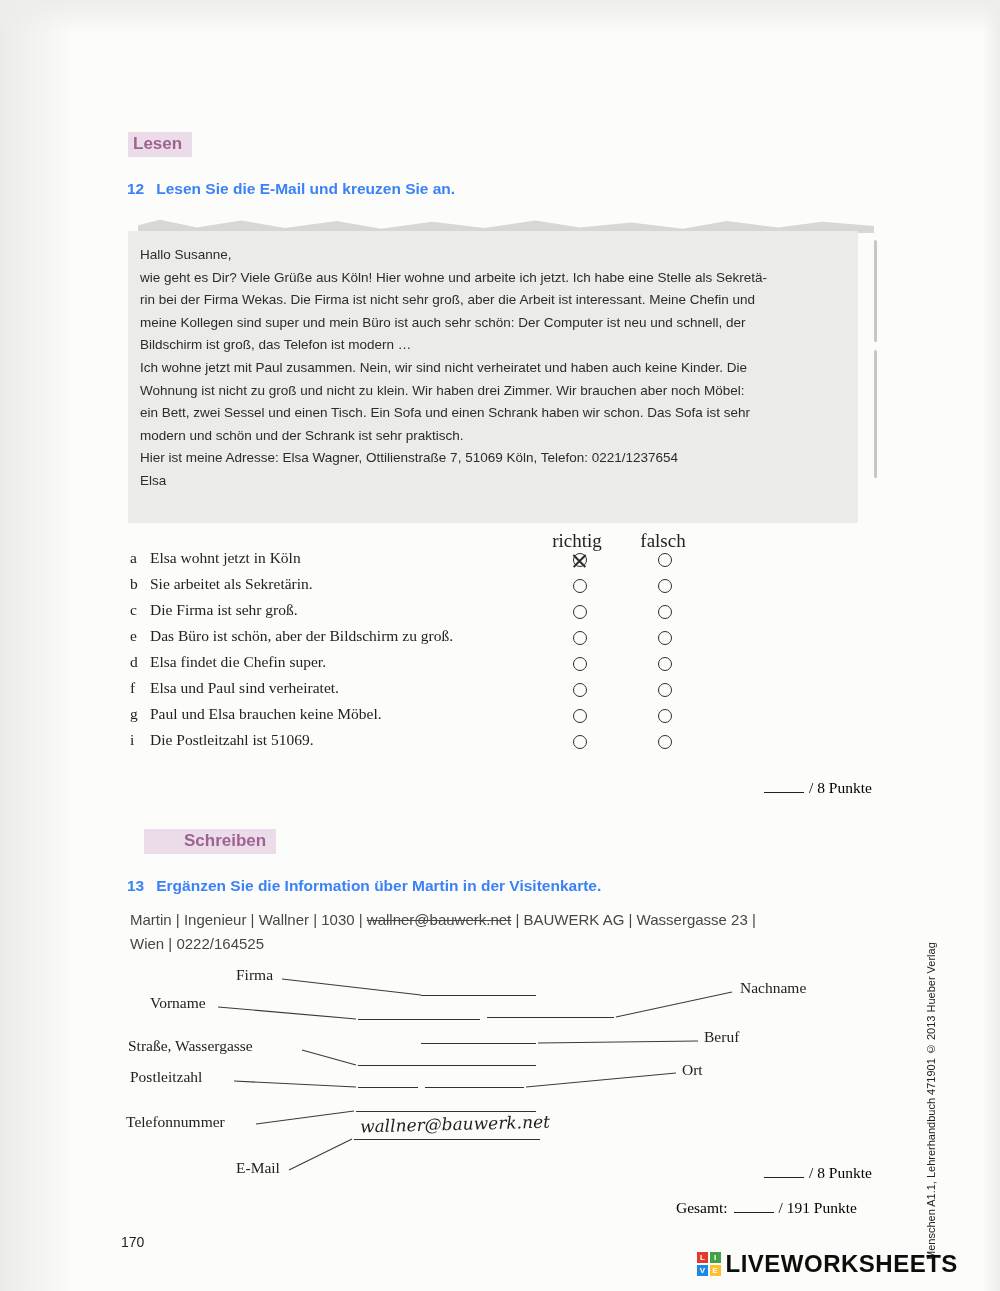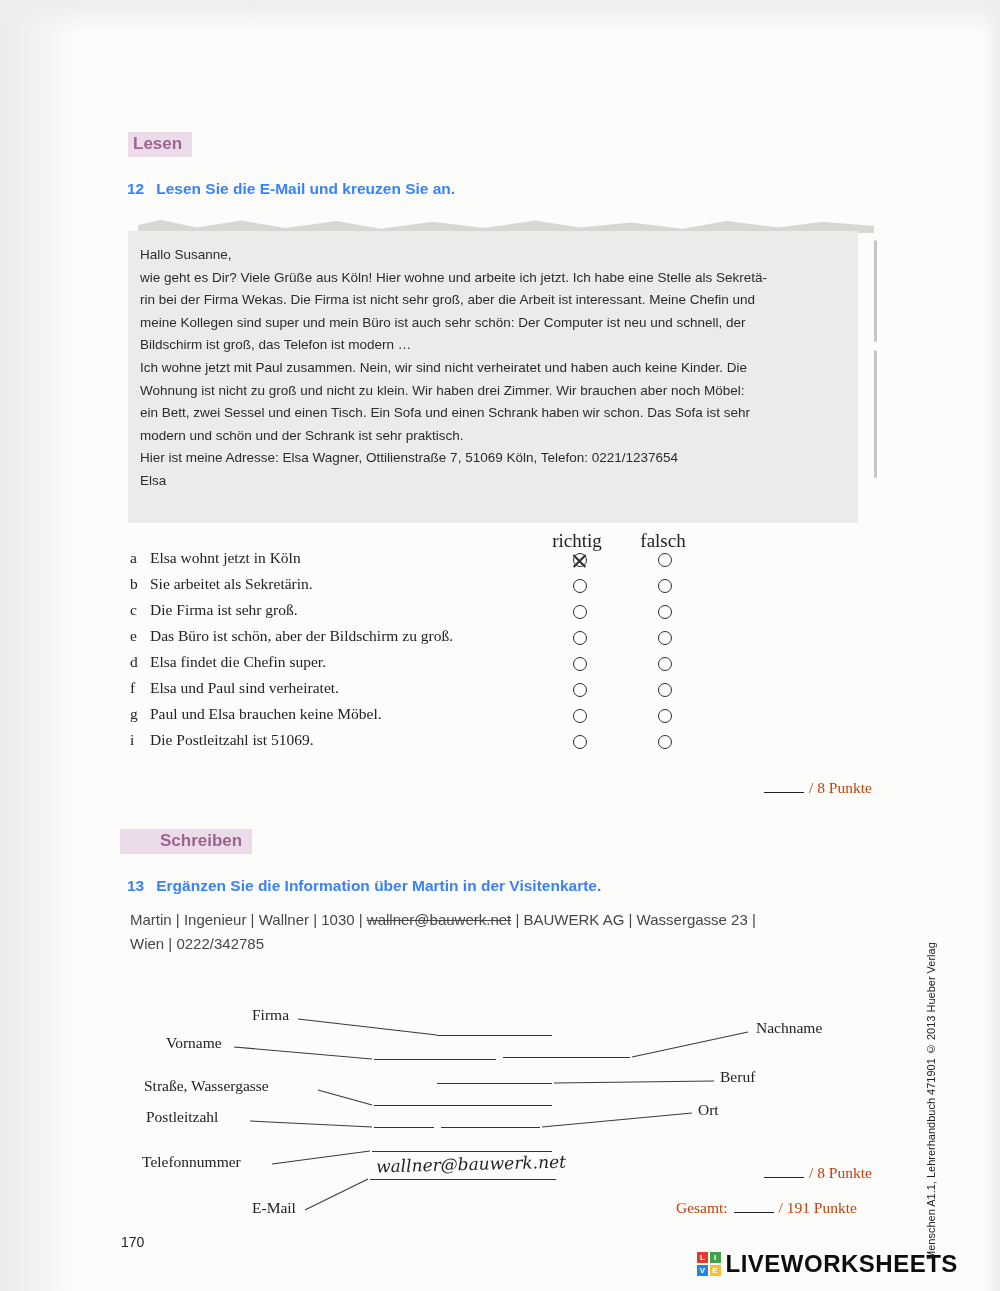--- a/index.html
+++ b/index.html
@@ -15,21 +15,21 @@
   .edge-left{position:absolute;left:0;top:0;width:110px;height:100%;
         background:linear-gradient(to right,#ebebe9,rgba(252,252,251,0) 70%);}
   .edge-top{position:absolute;left:0;top:0;width:100%;height:34px;
         background:linear-gradient(to bottom,#ededeb,rgba(252,252,251,0));}
   .edge-right{position:absolute;right:0;top:0;width:18px;height:100%;
         background:linear-gradient(to left,#ededeb,rgba(252,252,251,0));}
 
   .section-heading{position:absolute;font-weight:bold;font-size:17px;
         color:var(--heading-color);background:var(--heading-bg);padding:2px 10px 3px 5px;}
   #heading-lesen{left:128px;top:132px;}
-  #heading-schreiben{left:120px;top:829px;padding-left:40px;}
+  #heading-schreiben{left:144px;top:829px;padding-left:40px;}
 
   .task{position:absolute;font-weight:bold;font-size:15.5px;color:#3b82f6;}
   #task-12{left:127px;top:180px;}
   #task-13{left:127px;top:877px;}
   .task .t-num{margin-right:12px;}
 
   .torn-strip{position:absolute;left:138px;top:219px;width:736px;height:14px;background:#d7d7d3;
         clip-path:polygon(0 45%,3% 5%,8% 60%,14% 10%,20% 65%,27% 15%,33% 70%,40% 20%,47% 65%,
         54% 10%,60% 60%,67% 25%,74% 70%,80% 15%,87% 60%,93% 20%,100% 50%,100% 100%,0 100%);}
   .email-box{position:absolute;left:128px;top:231px;width:730px;height:292px;
@@ -50,32 +50,32 @@
   .row-letter{display:inline-block;width:20px;}
   .circle{position:absolute;top:4px;width:14px;height:14px;border:1.5px solid #2e2e2e;
         border-radius:50%;cursor:pointer;}
   .c-richtig{left:443px;}
   .c-falsch{left:528px;}
   .circle.checked::before,.circle.checked::after{content:"";position:absolute;left:-3px;top:5.5px;
         width:17px;height:1.6px;background:#2e2e2e;}
   .circle.checked::before{transform:rotate(45deg);}
   .circle.checked::after{transform:rotate(-45deg);}
 
-  .points-line{position:absolute;font-family:"Liberation Serif",serif;font-size:15.5px;color:#c2410c;}
+  .points-line{position:absolute;font-family:"Liberation Serif",serif;font-size:15.5px;color:#000000;}
   #points-lesen{left:762px;top:779px;}
   #points-schreiben{left:762px;top:1164px;}
   #points-gesamt{left:676px;top:1199px;}
   .score-blank{display:inline-block;width:40px;height:13px;border-bottom:1.2px solid #222;
         margin:0 5px 0 2px;}
 
   .word-bank{position:absolute;left:130px;top:908px;width:700px;font-size:15px;color:#474747;
         line-height:24px;white-space:nowrap;}
   .struck{text-decoration:line-through;}
 
-  .card{position:absolute;left:130px;top:958px;width:760px;height:220px;margin-top:40px;}
+  .card{position:absolute;left:114px;top:958px;width:760px;height:220px;}
   .card svg{position:absolute;left:0;top:0;}
   .card-label{position:absolute;font-family:"Liberation Serif",serif;font-size:15.5px;color:#222;
         white-space:nowrap;}
   #lbl-firma{left:122px;top:8px;}
   #lbl-vorname{left:36px;top:36px;}
   #lbl-strasse{left:14px;top:79px;}
   #lbl-postleitzahl{left:16px;top:110px;}
   #lbl-telefonnummer{left:12px;top:155px;}
   #lbl-email{left:122px;top:201px;}
   #lbl-nachname{left:626px;top:21px;}
@@ -187,21 +187,21 @@
   </div>
 
   <div class="section-heading" id="heading-schreiben">Schreiben</div>
 
   <div class="task" id="task-13">
     <span class="t-num">13</span><span>Ergänzen Sie die Information über Martin in der Visitenkarte.</span>
   </div>
 
   <div class="word-bank">
     <div><span>Martin | Ingenieur | Wallner | 1030 | </span><span class="struck">wallner@bauwerk.net</span><span> | BAUWERK AG | Wassergasse 23 |</span></div>
-    <div>Wien | 0222/342785</div>
+    <div>Wien | 0222/164525</div>
   </div>
 
   <div class="card">
     <svg width="760" height="220">
       <g stroke="#3a3a3a" stroke-width="1.1">
         <line x1="168" y1="21" x2="307" y2="37"></line>
         <line x1="104" y1="49" x2="242" y2="61"></line>
         <line x1="618" y1="34" x2="502" y2="59"></line>
         <line x1="584" y1="83" x2="424" y2="85"></line>
         <line x1="188" y1="92" x2="242" y2="107"></line>

